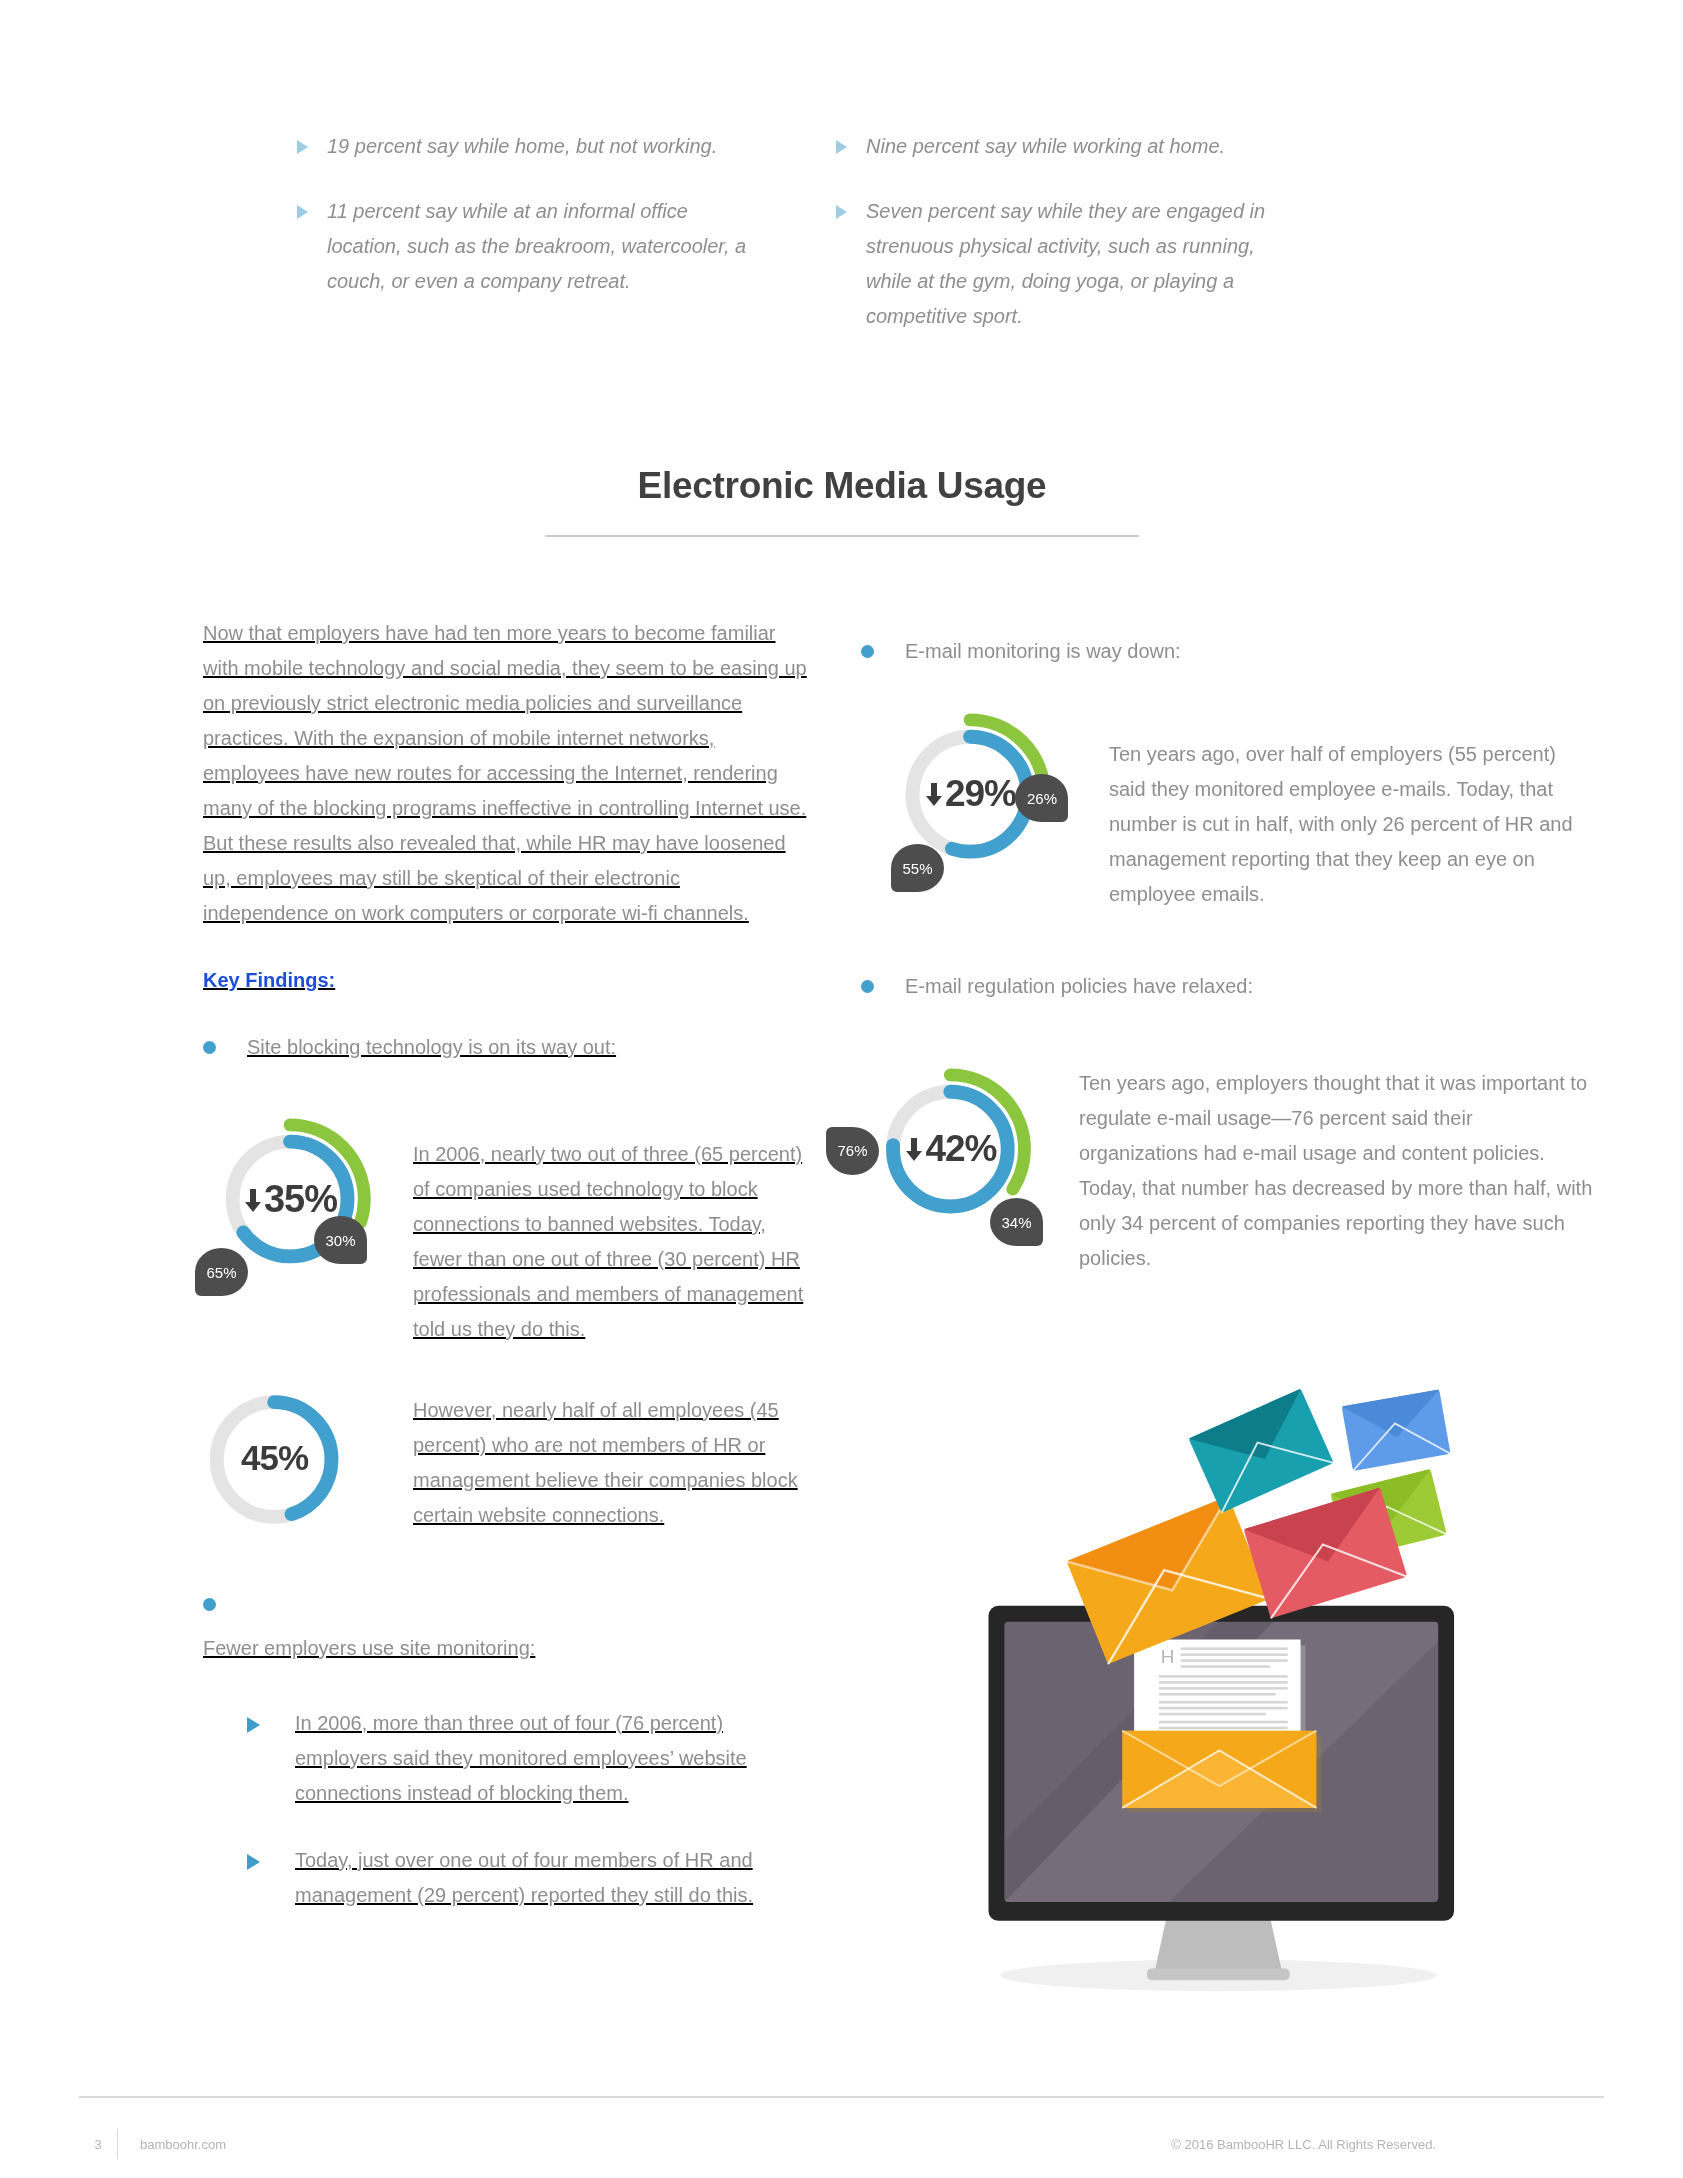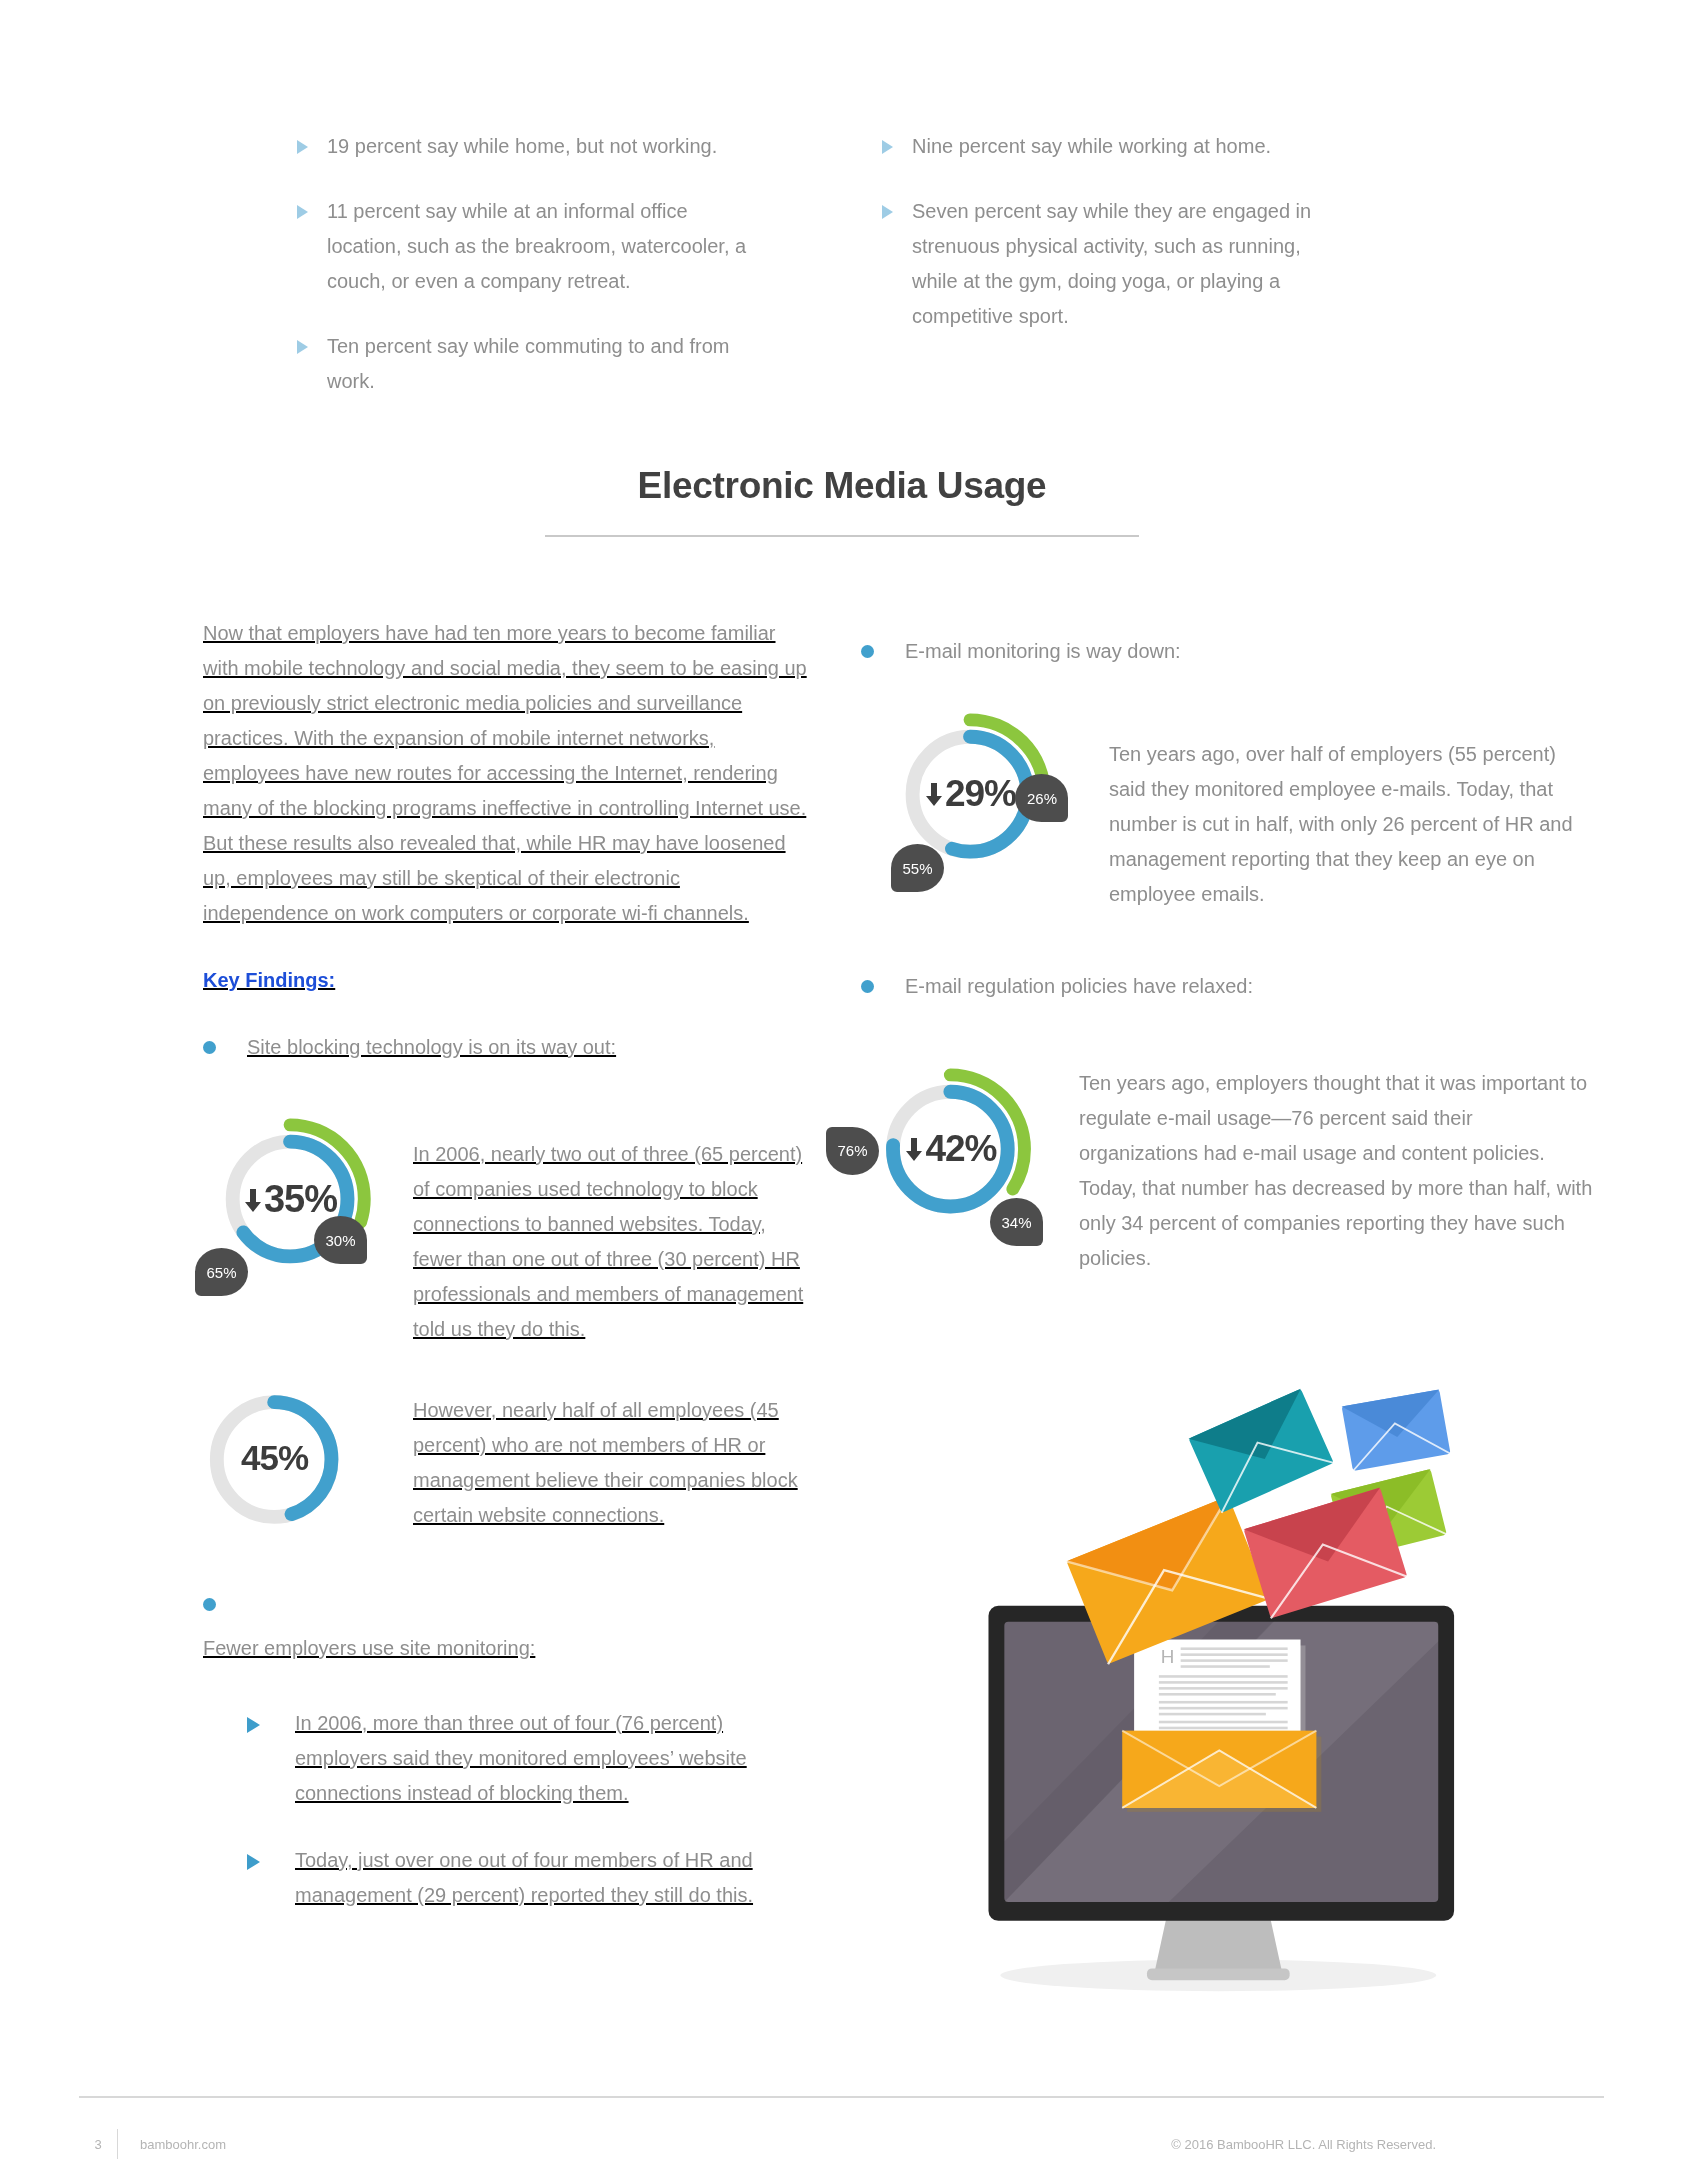--- a/index.html
+++ b/index.html
@@ -26,21 +26,22 @@
     font-weight: 400;
   }
 
   
   .top-lists {
     position: absolute;
     top: 129px;
     left: 297px;
     width: 1148px;
     display: flex;
-    gap: 120px;
+    gap: 74px;
+    font-style: italic;
   }
   .top-col { width: 465px; }
   .tri-item {
     display: flex;
     margin-bottom: 30px;
   }
   .tri-item:last-child { margin-bottom: 0; }
   .tri-marker {
     width: 30px;
     flex: 0 0 30px;
@@ -232,26 +233,20 @@
         <span class="tri-marker">
             <i class="tri-outline"></i>
           </span>
         <span class="tri-text body-text">19 percent say while home, but not working.</span>
       </div>
       <div class="tri-item">
         <span class="tri-marker">
             <i class="tri-outline"></i>
           </span>
         <span class="tri-text body-text">11 percent say while at an informal office location, such as the breakroom, watercooler, a couch, or even a company retreat.</span>
-      </div>
-      <div class="tri-item">
-        <span class="tri-marker">
-            <i class="tri-outline"></i>
-          </span>
-        <span class="tri-text body-text">Ten percent say while commuting to and from work.</span>
       </div>
     </div>
 
     <div class="top-col">
       <div class="tri-item">
         <span class="tri-marker">
             <i class="tri-outline"></i>
           </span>
         <span class="tri-text body-text">Nine percent say while working at home.</span>
       </div>

